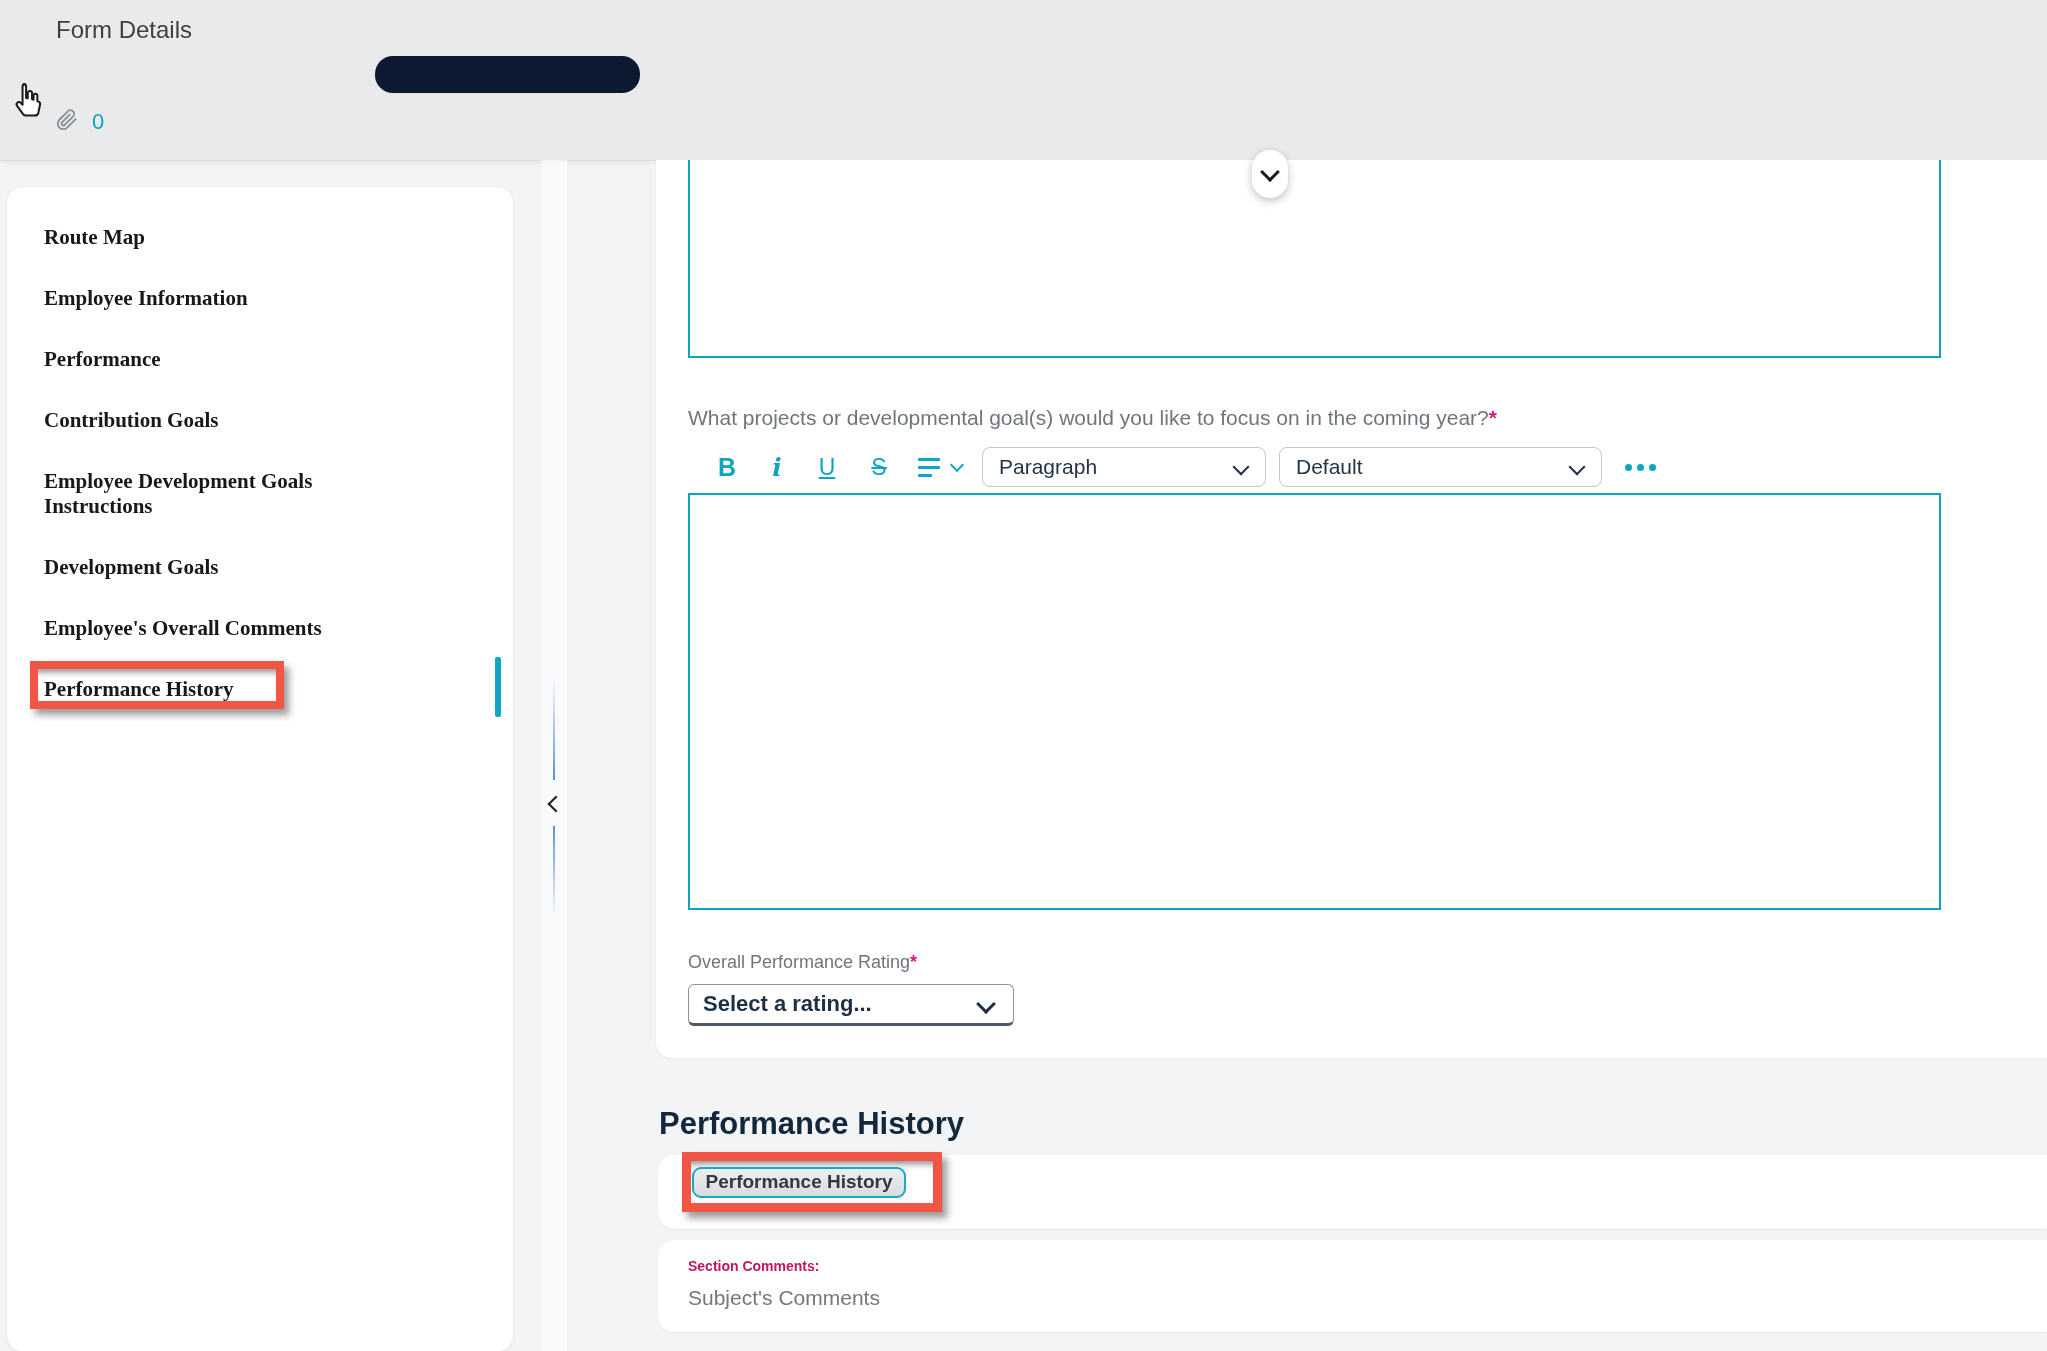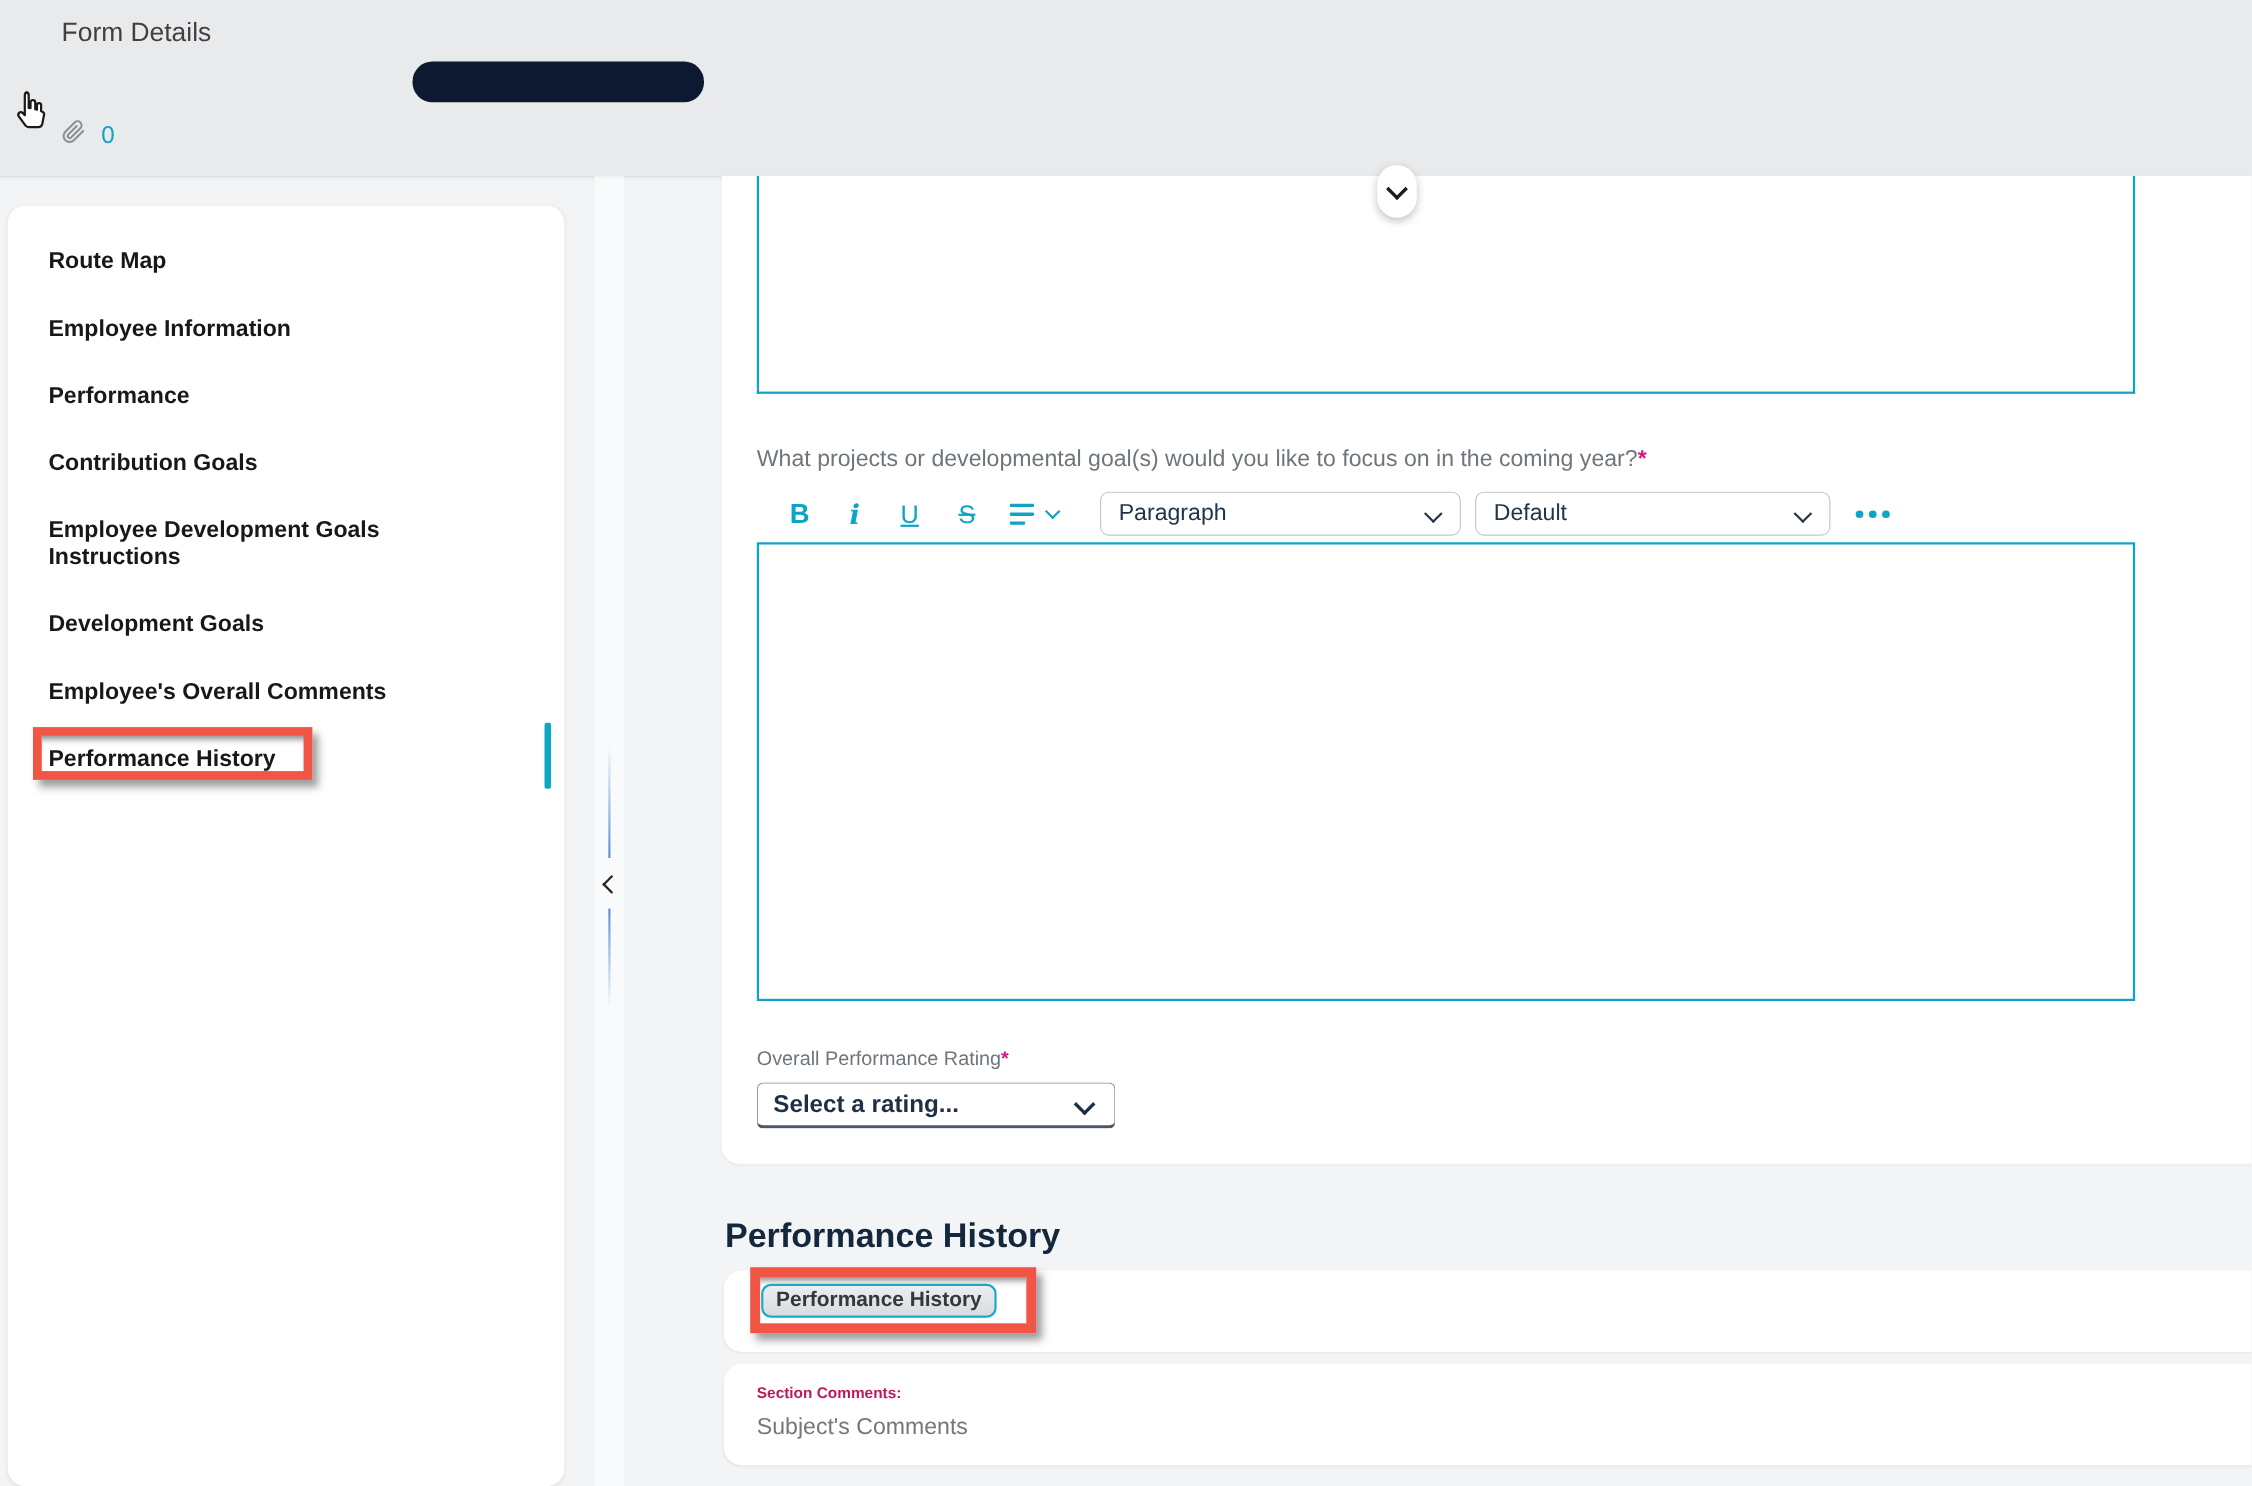--- a/index.html
+++ b/index.html
@@ -20,21 +20,21 @@
   .redaction-bar{left:375px;top:56px;width:265px;height:37px;background:#0c1930;border-radius:18px;}
   .attach-row{left:56px;top:108px;display:flex;align-items:center;gap:14px;}
   .attach-count{color:#0ea4c4;font-size:22px;}
 
   
   .cursor{left:12px;top:82px;z-index:40;}
 
   
   .sidebar-card{
     left:7px;top:187px;width:506px;height:1164px;background:#fff;border-radius:16px;
-    box-shadow:0 1px 4px rgba(0,0,0,.07);z-index:3;
+    box-shadow:0 1px 4px rgba(0,0,0,.07);z-index:3;font-family:Liberation Serif, serif;
   }
   .nav{padding:38px 0 0 37px;display:flex;flex-direction:column;gap:36px;}
   .nav-item{
     width:330px;font-size:21px;font-weight:bold;color:#181818;line-height:25px;cursor:pointer;
     position:relative;
   }
   .nav-item .lbl{position:relative;z-index:2;}
   .ann-box-side{
     position:absolute;left:-14px;top:-16px;width:238px;height:32px;z-index:1;
     border:8px solid #f05546;background:#fff;
@@ -74,21 +74,21 @@
   .tb-underline{font-size:23px;text-decoration:underline;margin-left:20px;}
   .tb-strike{font-size:23px;text-decoration:line-through;margin-left:22px;}
   .align-icon{margin-left:24px;display:flex;flex-direction:column;gap:5px;cursor:pointer;}
   .align-icon span{display:block;height:3px;background:#0ea4c4;border-radius:1px;}
   .align-icon .b1{width:22px;}.align-icon .b2{width:22px;}.align-icon .b3{width:14px;}
   .mini-chev{width:8px;height:8px;border-right:2.5px solid #0ea4c4;border-bottom:2.5px solid #0ea4c4;transform:rotate(45deg);margin-left:12px;margin-top:-4px;}
   .dd{
     height:40px;background:#fff;border:1px solid #c2c6ca;border-radius:8px;display:flex;align-items:center;
     font-size:21px;color:#223548;padding-left:16px;box-sizing:border-box;cursor:pointer;position:relative;
   }
-  .dd-paragraph{width:328px;margin-left:38px;}
+  .dd-paragraph{width:284px;margin-left:20px;}
   .dd-default{width:323px;margin-left:13px;}
   .dd .dd-chev{position:absolute;right:18px;top:13px;width:10px;height:10px;border-right:2.5px solid #223548;border-bottom:2.5px solid #223548;transform:rotate(45deg);}
   .dots{display:flex;gap:5px;margin-left:23px;cursor:pointer;}
   .dots i{width:7px;height:7px;border-radius:50%;background:#0ea4c4;}
 
   
   .rating-label{position:absolute;left:32px;top:792px;font-size:18px;color:#6e767d;}
   .rating-dd{
     position:absolute;left:32px;top:824px;width:326px;height:42px;background:#fff;
     border:1px solid #8a939c;border-bottom:3px solid #4c5866;border-radius:6px;box-sizing:border-box;

